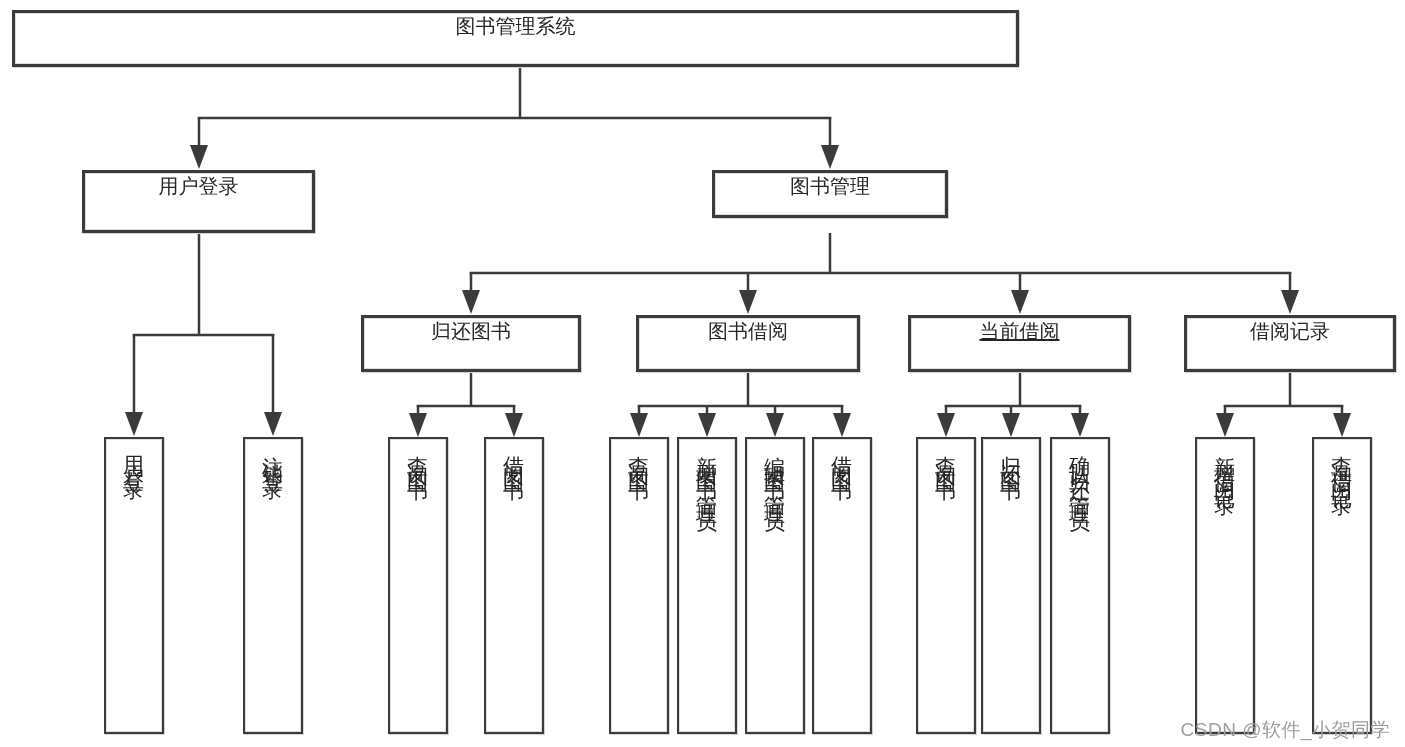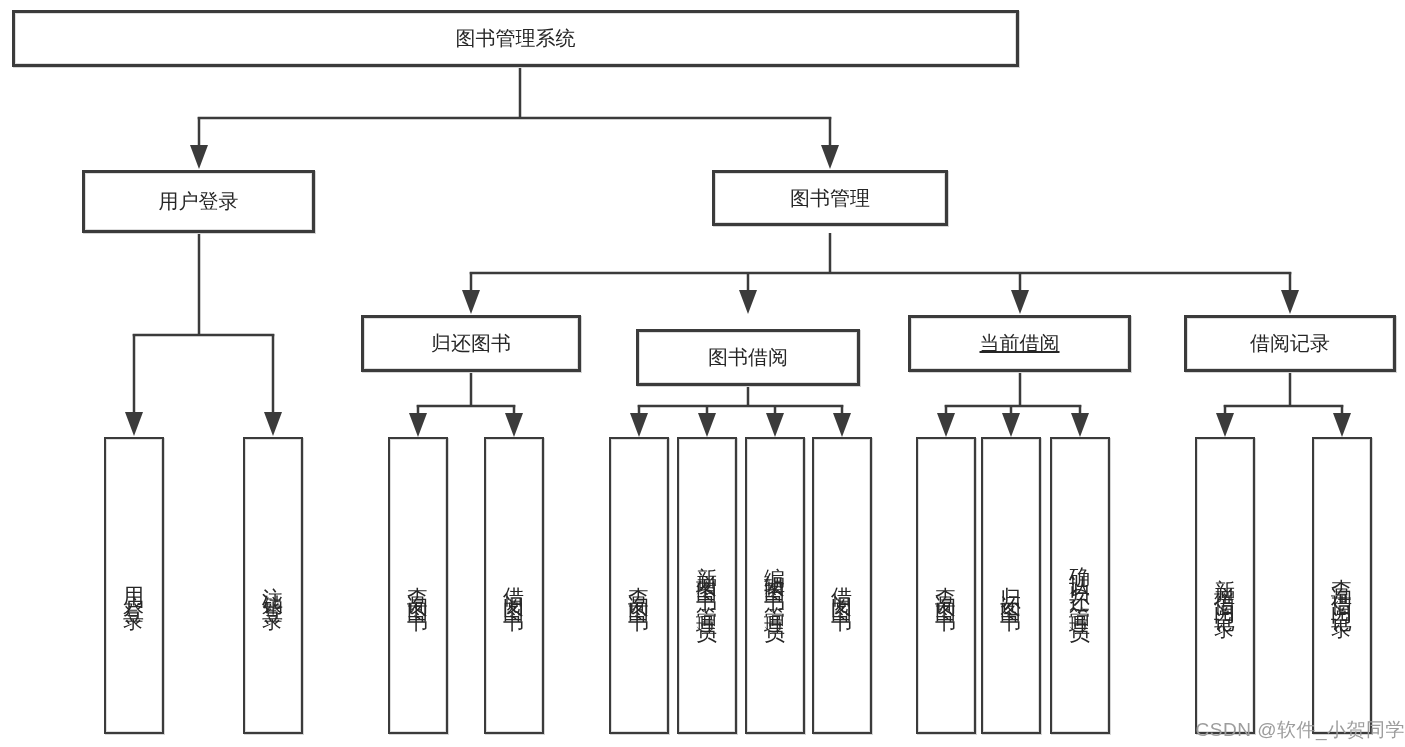--- a/index.html
+++ b/index.html
@@ -11,32 +11,32 @@
   html,body{margin:0;padding:0;background:var(--bg);}
   .canvas{
     position:relative;width:1405px;height:747px;background:var(--bg);
     font-family:"Liberation Sans","DejaVu Sans",sans-serif;overflow:hidden;
   }
   svg.connectors{position:absolute;left:0;top:0;width:1405px;height:747px;}
   svg.connectors line{stroke:var(--line);stroke-width:2.5;}
   svg.connectors polygon{fill:var(--line);}
   .node{
     position:absolute;background:#fff;border:3px solid var(--line);
-    box-sizing:border-box;display:flex;align-items:center;justify-content:center;
+    box-sizing:border-box;display:flex;align-items:flex-start;justify-content:center;
     color:var(--text);font-size:20px;
     box-shadow:inset 0 0 0 1px #dedede, 1px 1px 0 #d6d6d6;
   }
   .node .label{white-space:nowrap;}
   .leaf{border-width:2px;}
   .leaf .label{
     writing-mode:vertical-rl;text-orientation:mixed;
     font-size:21px;letter-spacing:8px;line-height:1;white-space:normal;
   }
   .watermark{
-    position:absolute;right:0;bottom:4px;color:var(--wm);
+    position:absolute;right:15px;bottom:4px;color:var(--wm);
     font-size:19px;letter-spacing:0.5px;z-index:5;
   }
 </style>
 </head>
 <body>
 
 <div class="canvas">
 
   <svg class="connectors" viewBox="0 0 1405 747">
 
@@ -114,28 +114,28 @@
     </g>
   </svg>
 
   <div class="node" style="left:12px;top:10px;width:1007px;height:57px;">
     <span class="label">图书管理系统</span>
   </div>
 
   <div class="node" style="left:82px;top:170px;width:233px;height:63px;">
     <span class="label">用户登录</span>
   </div>
-  <div class="node" style="left:712px;top:170px;width:236px;height:56px;">
+  <div class="node" style="left:712px;top:170px;width:236px;height:48px;">
     <span class="label">图书管理</span>
   </div>
 
   <div class="node" style="left:361px;top:315px;width:220px;height:57px;">
     <span class="label">归还图书</span>
   </div>
-  <div class="node" style="left:636px;top:329px;width:224px;height:57px;">
+  <div class="node" style="left:636px;top:315px;width:224px;height:57px;">
     <span class="label">图书借阅</span>
   </div>
   <div class="node" style="left:908px;top:315px;width:223px;height:57px;text-decoration:underline;">
     <span class="label">当前借阅</span>
   </div>
   <div class="node" style="left:1184px;top:315px;width:212px;height:57px;">
     <span class="label">借阅记录</span>
   </div>
 
   <div class="node leaf" style="left:104px;top:437px;width:60px;height:297px;">

